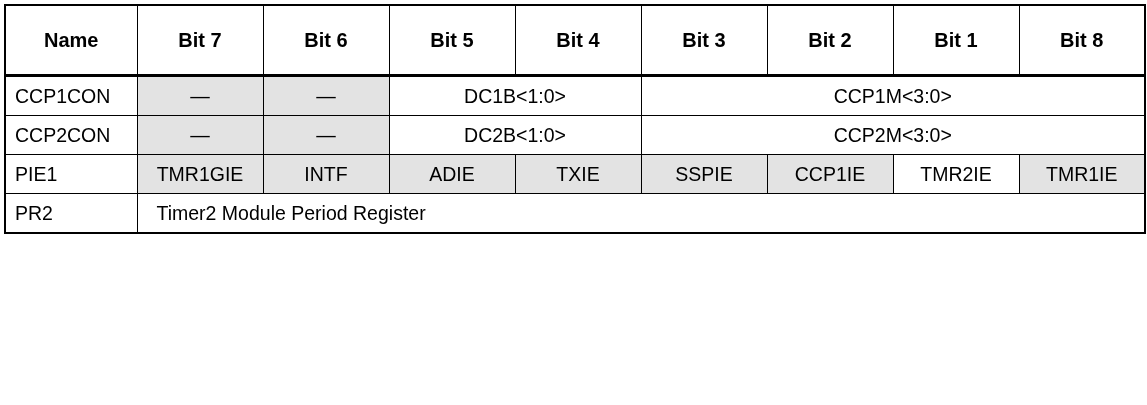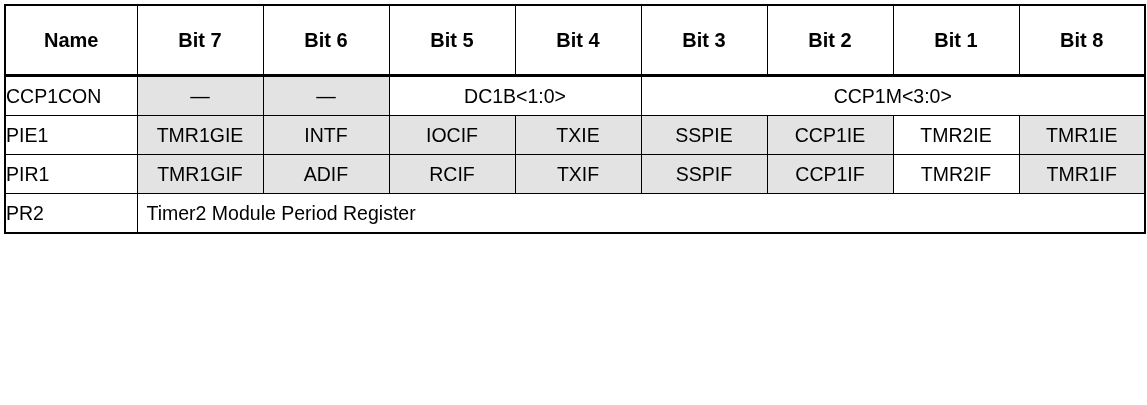--- a/index.html
+++ b/index.html
@@ -50,25 +50,26 @@
 
   
   #reg-table tbody td {
     height: 38px;
     text-align: center;
     vertical-align: middle;
   }
 
   #reg-table tbody td.name {
     text-align: left;
+    padding-left: 9px;
   }
 
   #reg-table tbody td.left {
     text-align: left;
-    padding-left: 9px;
+    padding-left: 19px;
   }
 
   #reg-table tbody td.shaded {
     background: #e3e3e3;
   }
 
   #reg-table tbody td.dash {
     letter-spacing: 0;
   }
 
@@ -107,39 +108,35 @@
   </thead>
   <tbody>
       <tr>
         <td class="name">CCP1CON</td>
         <td class="shaded dash" colspan="1">—</td>
         <td class="shaded dash" colspan="1">—</td>
         <td colspan="2">DC1B&lt;1:0&gt;</td>
         <td colspan="4">CCP1M&lt;3:0&gt;</td>
       </tr>
       <tr>
+        <td class="name">CCP2CON</td>
+        <td class="shaded dash" colspan="1">—</td>
+        <td class="shaded dash" colspan="1">—</td>
+        <td colspan="2">DC2B&lt;1:0&gt;</td>
+        <td colspan="4">CCP2M&lt;3:0&gt;</td>
+      </tr>
+      <tr>
         <td class="name">PIE1</td>
         <td class="shaded" colspan="1">TMR1GIE</td>
         <td class="shaded" colspan="1">INTF</td>
-        <td class="shaded" colspan="1">IOCIF</td>
+        <td class="shaded" colspan="1">ADIE</td>
         <td class="shaded" colspan="1">TXIE</td>
         <td class="shaded" colspan="1">SSPIE</td>
         <td class="shaded" colspan="1">CCP1IE</td>
         <td colspan="1">TMR2IE</td>
         <td class="shaded" colspan="1">TMR1IE</td>
-      </tr>
-      <tr>
-        <td class="name">PIR1</td>
-        <td class="shaded" colspan="1">TMR1GIF</td>
-        <td class="shaded" colspan="1">ADIF</td>
-        <td class="shaded" colspan="1">RCIF</td>
-        <td class="shaded" colspan="1">TXIF</td>
-        <td class="shaded" colspan="1">SSPIF</td>
-        <td class="shaded" colspan="1">CCP1IF</td>
-        <td colspan="1">TMR2IF</td>
-        <td class="shaded" colspan="1">TMR1IF</td>
       </tr>
       <tr>
         <td class="name">PR2</td>
         <td class="left" colspan="8">Timer2 Module Period Register</td>
       </tr>
     </tbody>
 </table>
 
 </body></html>

